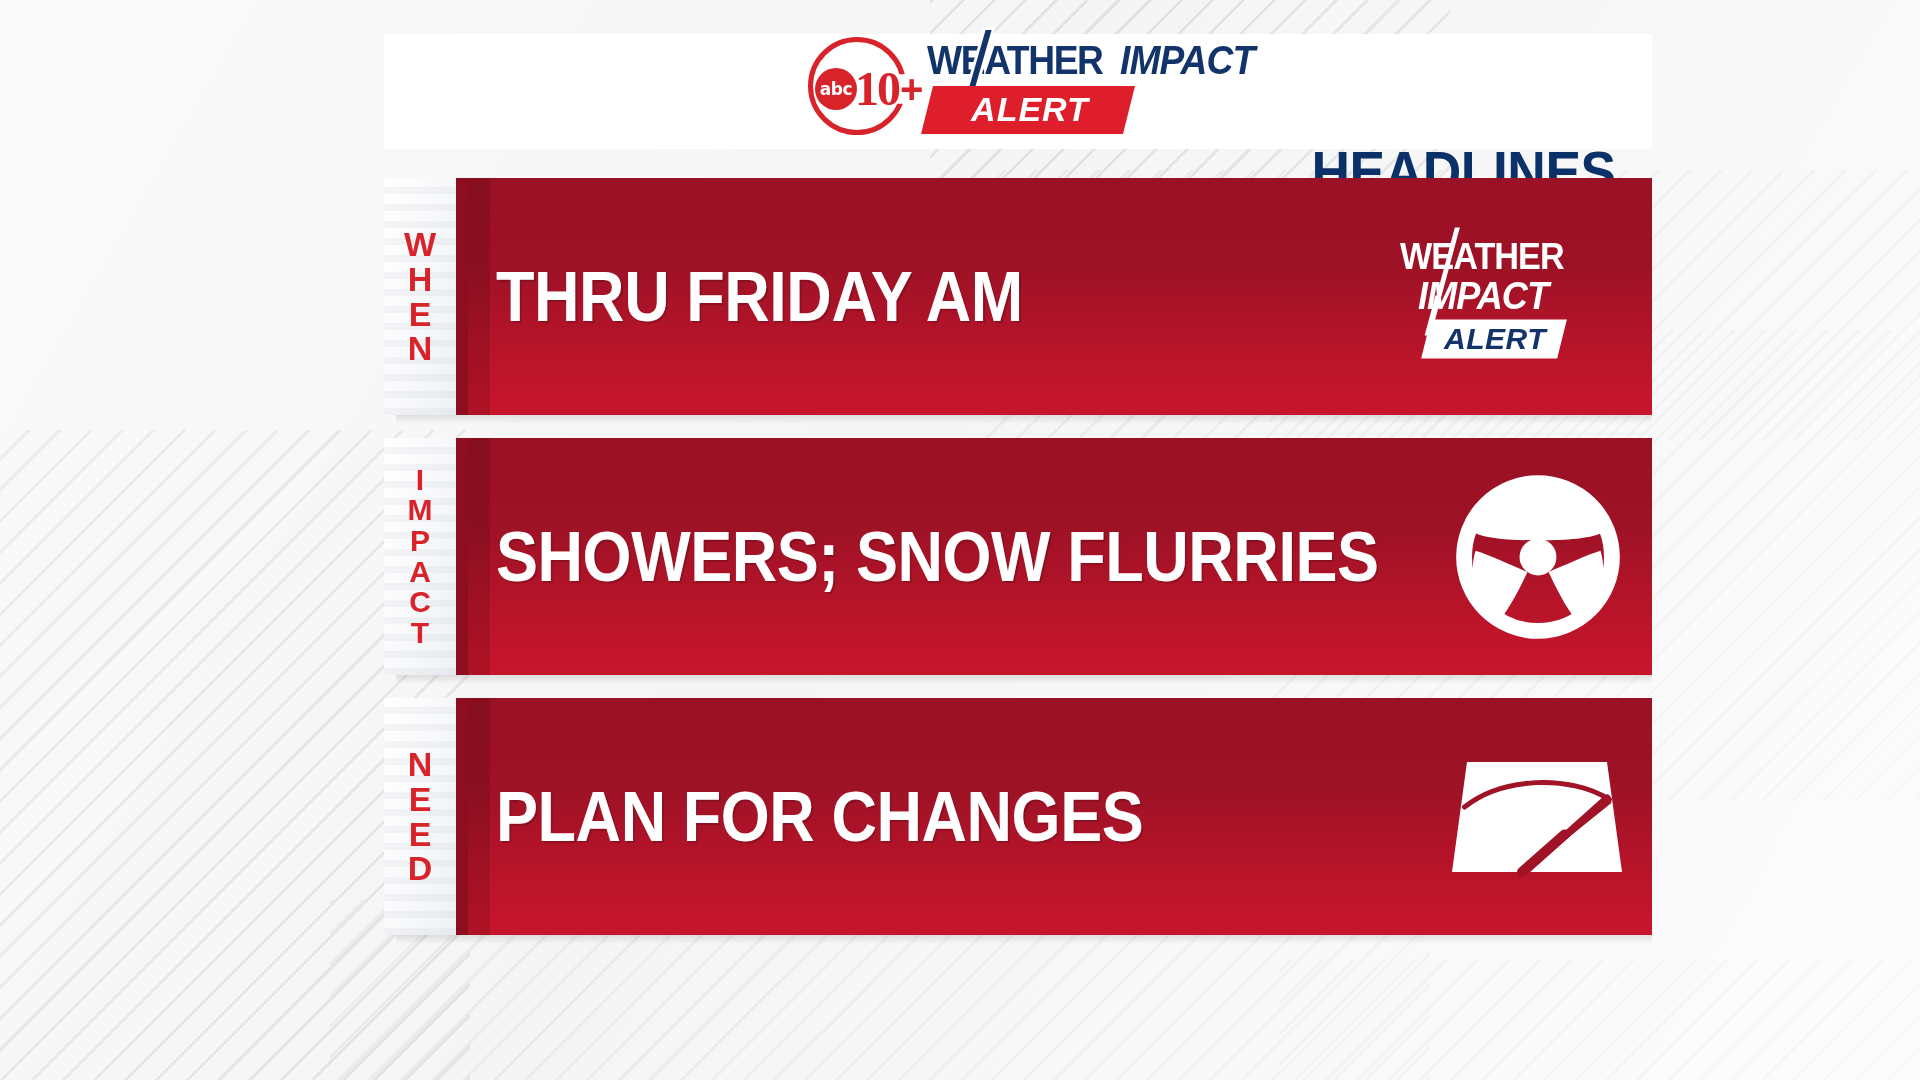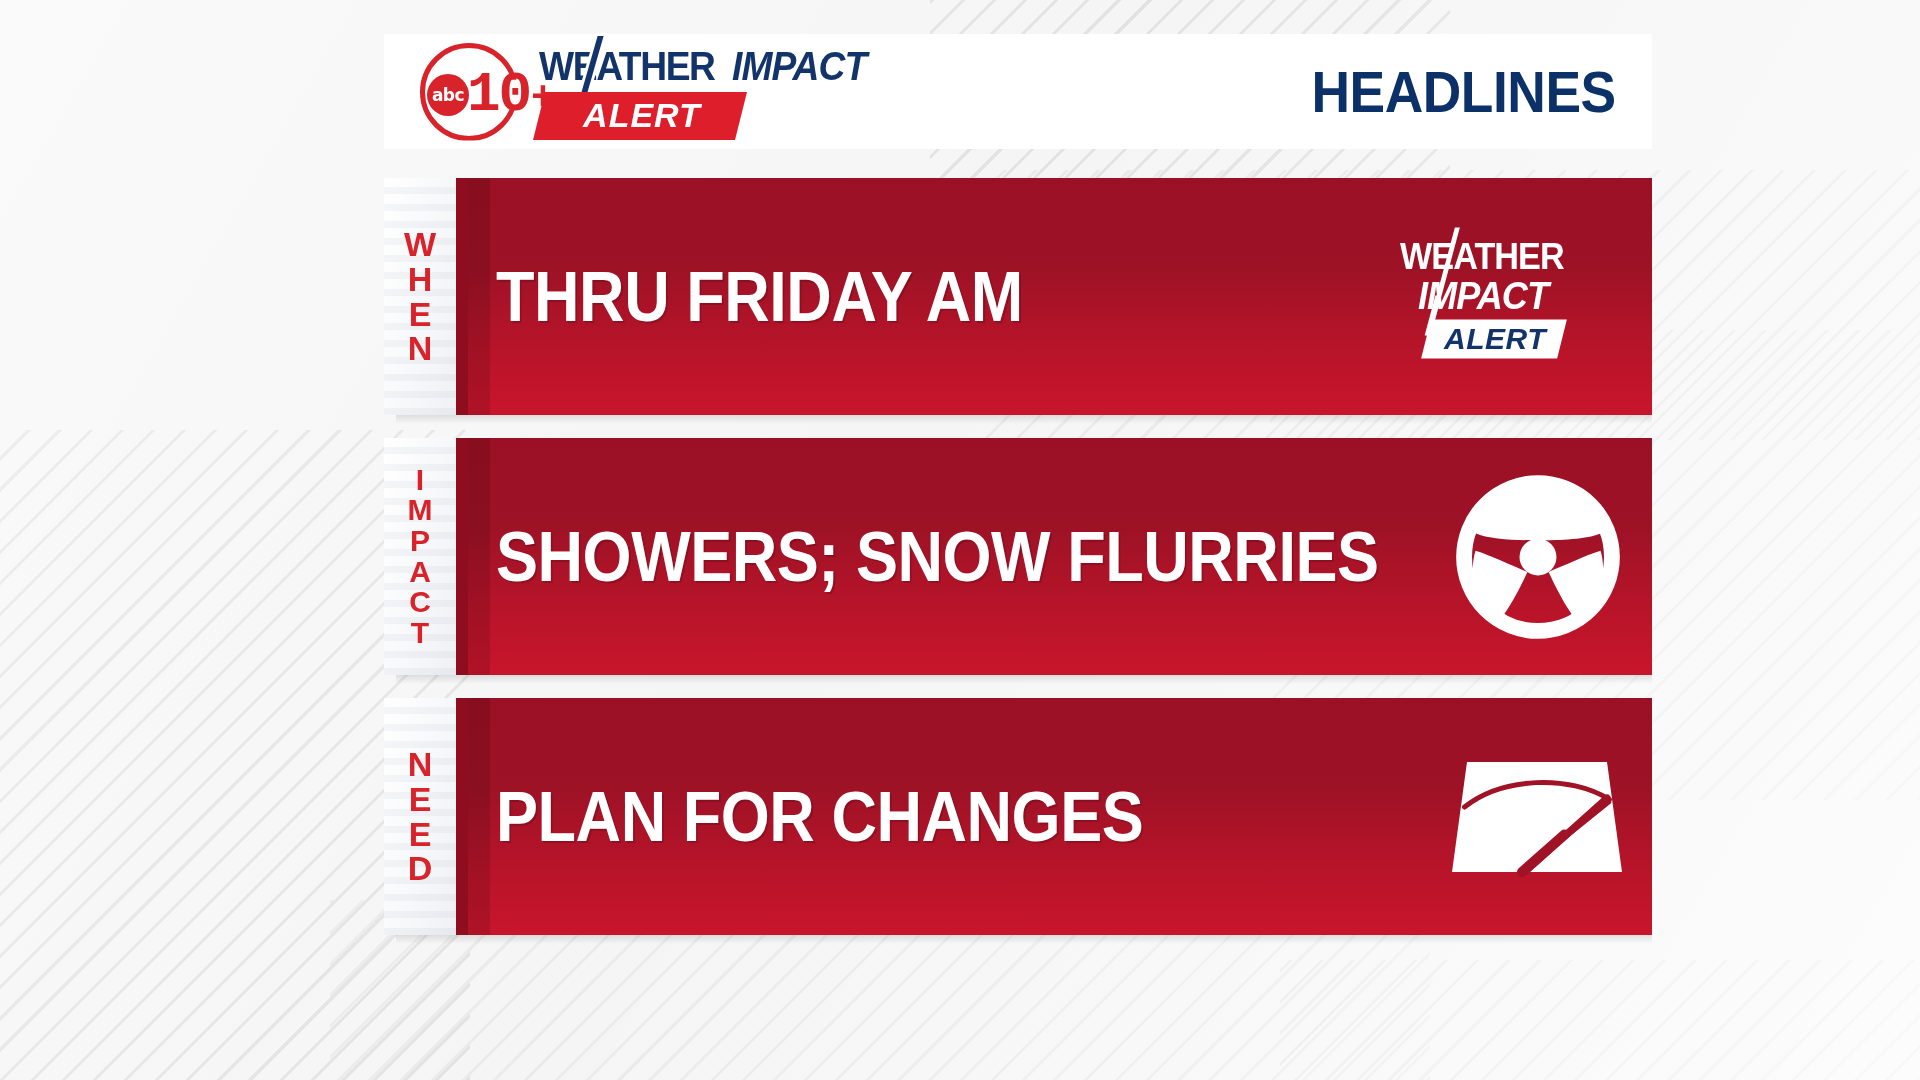--- a/index.html
+++ b/index.html
@@ -38,43 +38,43 @@
            -45deg, rgba(0,0,0,0.06) 0px, rgba(0,0,0,0.06) 3px,
            rgba(0,0,0,0) 3px, rgba(0,0,0,0) 22px); }
   .lighten {
     position:absolute; inset:0;
     background:linear-gradient(120deg, rgba(255,255,255,.55) 0%, rgba(255,255,255,.1) 45%, rgba(255,255,255,.75) 100%);
   }
 
   
   #header {
     position:absolute; left:384px; top:34px; width:1268px; height:115px;
-    background:#ffffff; display:flex; align-items:center;
+    background:#ffffff; display:flex; align-items:center;flex-direction:column;
   }
   .logo-wrap { display:flex; align-items:center; margin-left:33px; }
 
   .abc-logo { width:104px; height:104px; position:relative; flex:none; }
   .abc-ring {
     position:absolute; inset:3px; border:5px solid #D8232A; border-radius:50%;
     clip-path: polygon(0 0, 100% 0, 100% 38%, 63% 38%, 63% 68%, 100% 68%, 100% 100%, 0 100%);
   }
   .abc-inner {
     position:absolute; left:10px; top:34px; display:flex; align-items:center;
   }
   .abc-circle {
     width:42px; height:42px; border-radius:50%; background:#D8232A;
     display:flex; align-items:center; justify-content:center;
   }
   .abc-txt {
     color:#fff; font-weight:bold; font-size:17px; letter-spacing:-0.5px;
     font-family:"DejaVu Sans", sans-serif;
   }
   .ten {
-    color:#D8232A; font-weight:bold; font-size:56px; line-height:40px;
-    letter-spacing:-2px; margin-left:-2px; font-family:Liberation Mono, monospace;
+    color:#D8232A; font-weight:bold; font-size:48px; line-height:40px;
+    letter-spacing:-2px; margin-left:-2px; font-family:Liberation Serif, serif;
   }
   .plus { color:#D8232A; font-weight:bold; font-size:40px; line-height:38px; margin-left:1px; }
 
   
   .wia { margin-left:18px; position:relative; }
   .wia-row1 {
     display:flex; align-items:baseline; position:relative;
   }
   .wia-weather {
     color:#13346B; font-weight:bold; font-size:40px; letter-spacing:-1.5px;

